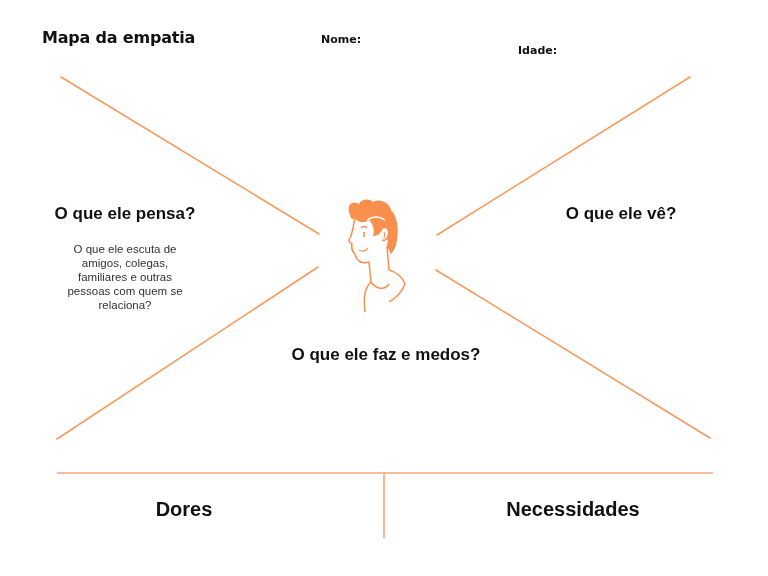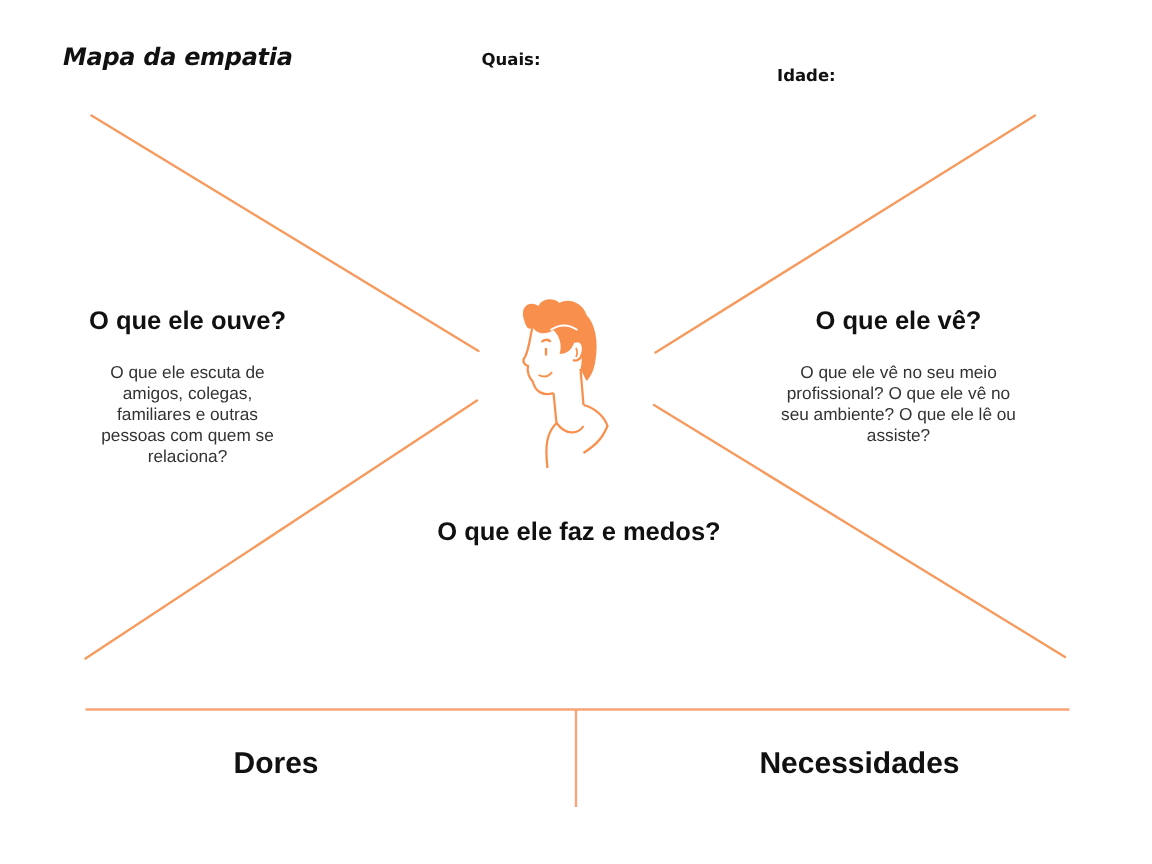--- a/index.html
+++ b/index.html
@@ -1,19 +1,19 @@
 <!DOCTYPE html>
 <html><head>
 <meta charset="utf-8">
 <style>
   html, body { margin:0; padding:0; background:#ffffff; }
   body { width:768px; height:576px; position:relative; overflow:hidden; font-family:"Liberation Sans", sans-serif; color:#111; }
   .abs { position:absolute; }
   .lines { position:absolute; left:0; top:0; width:768px; height:576px; }
-  .title { left:42px; top:28px; font-family:"DejaVu Sans", sans-serif; font-weight:bold; font-size:16px; color:#111; letter-spacing:-0.2px;font-style:italic; }
+  .title { left:42px; top:28px; font-family:"DejaVu Sans", sans-serif; font-weight:bold; font-size:16px; color:#111; letter-spacing:-0.2px; }
   .label { font-family:"DejaVu Sans", sans-serif; font-weight:bold; font-size:11px; color:#111; }
   .name-label { left:321px; top:33px; }
   .age-label { left:518px; top:29px;margin-top:15px; }
   .q-head { font-weight:bold; font-size:17px; color:#111; text-align:center; white-space:nowrap; }
   .q-body { font-size:11.5px; color:#333; text-align:center; line-height:14px; }
   .sec-head { font-weight:bold; font-size:20px; color:#111; text-align:center; }
 </style>
 </head>
 <body>
 
@@ -45,34 +45,33 @@
     <path d="M14 52 C18 54 21 53 23 50" stroke="#f98f4d" stroke-width="1.3" fill="none"></path>
 
     <path d="M24 64 L26 84" stroke="#f98f4d" stroke-width="1.5" fill="none"></path>
     <path d="M42 48 L44 72" stroke="#f98f4d" stroke-width="1.5" fill="none"></path>
 
     <path d="M26 84 C20 90 18 98 20 114 M44 72 C52 74 58 80 60 86 C56 96 50 100 44 104 M26 84 C32 92 40 92 44 86" stroke="#f98f4d" stroke-width="1.5" fill="none"></path>
   </g>
 </svg>
 
 <div class="abs title">Mapa da empatia</div>
-<div class="abs label name-label">Quais:</div>
+<div class="abs label name-label">Nome:</div>
 <div class="abs label age-label">Idade:</div>
 
 <div class="abs" style="left:264px; top:78px; width:240px;">
 </div>
 
 <div class="abs" style="left:34px; top:204px; width:182px;">
-  <div class="q-head">O que ele ouve?</div>
+  <div class="q-head">O que ele pensa?</div>
   <div class="q-body" style="margin-top:18px; padding:0 22px;">O que ele escuta de amigos, colegas, familiares e outras pessoas com quem se relaciona?</div>
 </div>
 
-<div class="abs" style="left:508px; top:204px; width:182px;">
+<div class="abs" style="left:530px; top:204px; width:182px;">
   <div class="q-head">O que ele vê?</div>
-  <div class="q-body" style="margin-top:18px; padding:0 10px;">O que ele vê no seu meio profissional? O que ele vê no seu ambiente? O que ele lê ou assiste?</div>
 </div>
 
 <div class="abs" style="left:270px; top:345px; width:232px;">
   <div class="q-head">O que ele faz e medos?</div>
 </div>
 
 <div class="abs sec-head" style="left:134px; top:498px; width:100px;">Dores</div>
 <div class="abs sec-head" style="left:493px; top:498px; width:160px;">Necessidades</div>
 
 </body></html>

